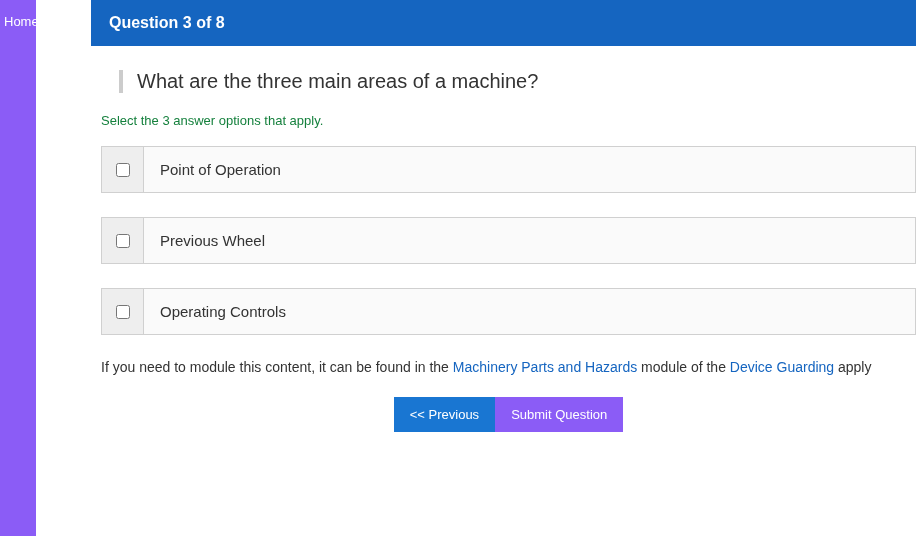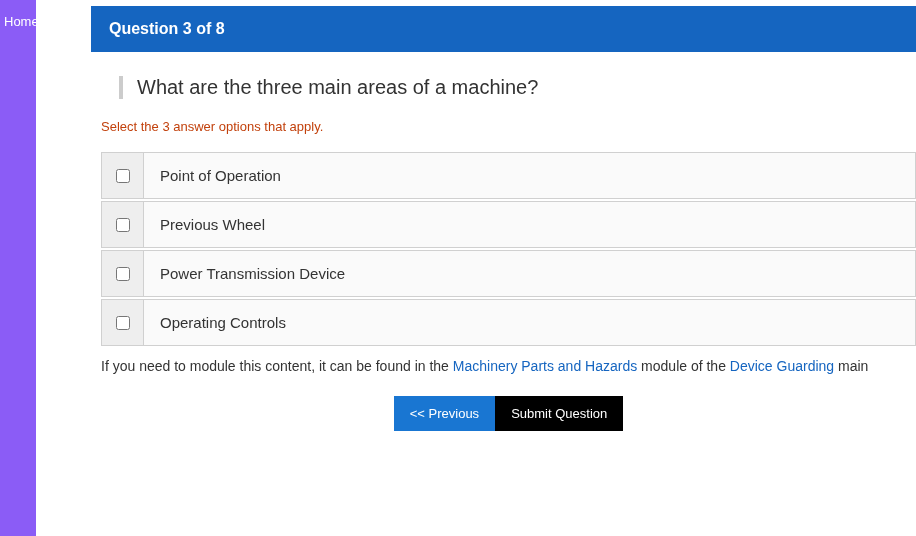--- a/index.html
+++ b/index.html
@@ -29,48 +29,47 @@
     padding: 0 0 0 55px;
     background: #fff;
     overflow: hidden;
   }
   .question-header {
     background: #1565c0;
     color: #fff;
     font-weight: bold;
     font-size: 16px;
     padding: 14px 18px;
-    margin-top: 6px;
   }
   .question-body {
     padding: 24px 0 0 28px;
   }
   .question-text {
     font-size: 20px;
     color: #333;
     border-left: 4px solid #ccc;
     padding-left: 14px;
     margin-bottom: 20px;
     font-weight: 500;
   }
   .instruction {
     font-size: 13px;
-    color: #c2410c;
+    color: #15803d;
     margin-bottom: 18px;
     margin-left: -18px;
   }
   .options {
     margin-left: -18px;
   }
   .option {
     display: flex;
     align-items: stretch;
     border: 1px solid #d0d0d0;
     background: #fafafa;
-    margin-bottom: 2px;
+    margin-bottom: 24px;
     cursor: pointer;
   }
   .option-check {
     width: 42px;
     background: #eee;
     display: flex;
     align-items: center;
     justify-content: center;
     border-right: 1px solid #d0d0d0;
   }
@@ -104,21 +103,21 @@
     margin-left: -18px;
   }
   .btn {
     padding: 10px 16px;
     font-size: 13px;
     color: #fff;
     border: none;
     cursor: pointer;
   }
   .btn-prev { background: #1976d2; }
-  .btn-submit { background: #000000; }
+  .btn-submit { background: #8b5cf6; }
 </style>
 </head>
 <body>
 
 <div class="sidebar">
   <div class="sidebar-item">Home</div>
 </div>
 
 <div class="main">
   <div class="question-header">Question 3 of 8</div>
@@ -137,32 +136,26 @@
       <label class="option">
         <span class="option-check">
           <input type="checkbox" style="">
         </span>
         <span class="option-label">Previous Wheel</span>
       </label>
       <label class="option">
         <span class="option-check">
           <input type="checkbox" style="">
         </span>
-        <span class="option-label">Power Transmission Device</span>
-      </label>
-      <label class="option">
-        <span class="option-check">
-          <input type="checkbox" style="">
-        </span>
         <span class="option-label">Operating Controls</span>
       </label>
     </div>
 
     <div class="review-note">
-      <span>If you need to module this content, it can be found in the </span><span class="link">Machinery Parts and Hazards</span><span> module of the </span><span class="link">Device Guarding</span><span> main</span>
+      <span>If you need to module this content, it can be found in the </span><span class="link">Machinery Parts and Hazards</span><span> module of the </span><span class="link">Device Guarding</span><span> apply</span>
     </div>
 
     <div class="nav-buttons">
       <button class="btn btn-prev">&lt;&lt; Previous</button>
       <button class="btn btn-submit">Submit Question</button>
     </div>
   </div>
 </div>
 
 </body></html>

